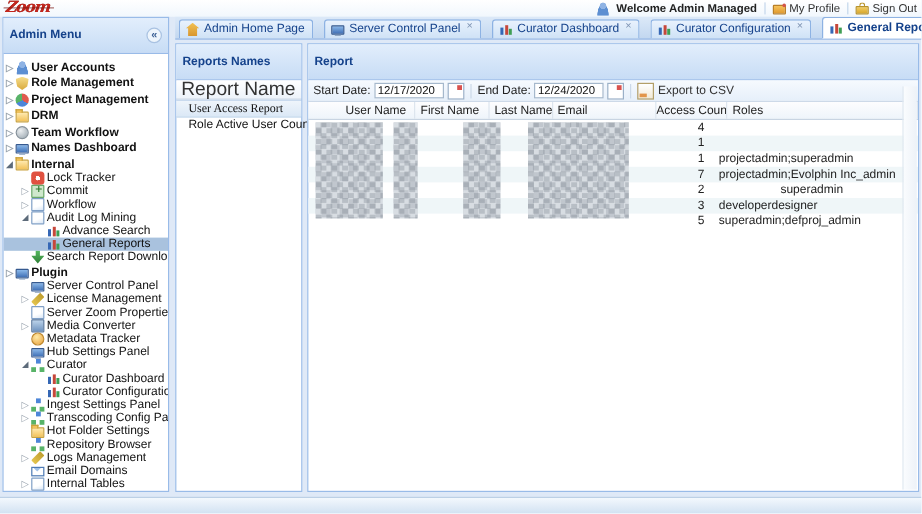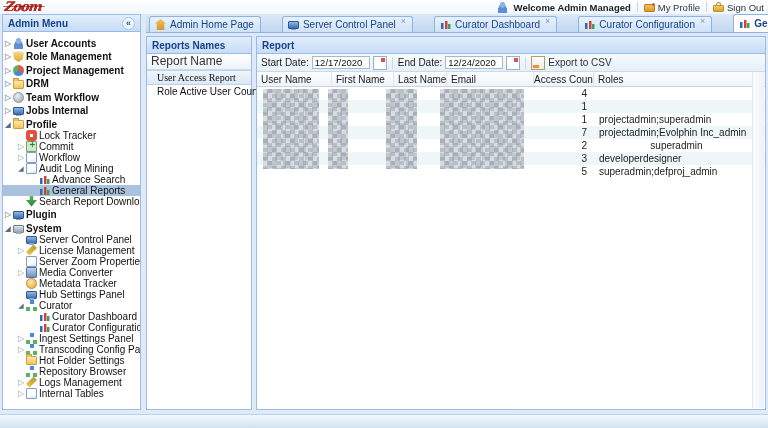--- a/index.html
+++ b/index.html
@@ -12,30 +12,30 @@
         letter-spacing:-1px;transform:skewX(-8deg);text-shadow:0 0 0 #7a1511;}
   .logo::after{content:"";position:absolute;left:-2px;top:7px;width:42px;height:1px;background:#7a1511;opacity:.6;}
   .userbox{position:absolute;right:4px;top:0;height:14px;display:flex;align-items:center;gap:6px;font-size:9.5px;color:#222;}
   .userbox .sep{width:1px;height:10px;background:#c3d6ec;}
   .welcome{font-weight:bold;}
   .ulink{display:flex;align-items:center;gap:3px;color:#333;cursor:pointer;}
 
   
   .tabstrip{position:absolute;left:146px;right:0;top:14px;height:19px;box-sizing:border-box;
             background:linear-gradient(#dce9f8,#c2d7f0);border-bottom:1px solid #8db2e3;
-            display:flex;align-items:flex-end;padding-left:3px;gap:21px;}
+            display:flex;align-items:flex-end;padding-left:3px;gap:9px;}
   .tab{height:16px;display:flex;align-items:center;padding:0 6px 0 5px;box-sizing:border-box;
        background:linear-gradient(#e9f2fd,#cfe2f6);border:1px solid #8db2e3;border-bottom:none;
        border-radius:3px 3px 0 0;font-size:10px;color:#15428b;white-space:nowrap;cursor:pointer;}
   .tab.active{background:#ffffff;font-weight:bold;height:18px;}
   .tab .close{margin-left:5px;margin-top:-6px;color:#8096b5;font-size:9px;line-height:1;cursor:pointer;}
 
   
   .panel{position:absolute;background:#fff;border:1px solid #99bbe8;box-sizing:border-box;}
-  .phead{height:17px;box-sizing:border-box;padding:0 5px;display:flex;align-items:center;justify-content:space-between;
+  .phead{height:30px;box-sizing:border-box;padding:0 5px;display:flex;align-items:center;justify-content:space-between;
          background:linear-gradient(#e2eefc,#c7dcf5);border-bottom:1px solid #99bbe8;
          color:#15428b;font-size:10px;font-weight:bold;}
   .collapse-btn{font-size:9px;line-height:10px;color:#3a5f94;background:#eef5fc;border:1px solid #a9c2e2;
                 border-radius:7px;padding:0 3px;height:11px;cursor:pointer;}
 
   
   #sidebar{left:2px;top:14px;width:139px;height:396px;}
   #tree{padding-top:3px;overflow:hidden;height:372px;}
   .trow{display:flex;align-items:center;height:11px;line-height:11px;font-size:10px;color:#111;white-space:nowrap;cursor:pointer;}
   .trow.l0{font-weight:bold;margin-top:2.5px;}
@@ -79,21 +79,21 @@
   .ic-signout{background:linear-gradient(#f2cd60,#d8a830);border:1px solid #b8922a;border-radius:1px;height:7px;margin-top:3px;position:relative;}
   .ic-signout::before{content:"";position:absolute;top:-4px;left:2px;right:2px;height:4px;border:1.5px solid #b8922a;border-bottom:none;border-radius:4px 4px 0 0;box-sizing:border-box;}
   .ic-cal{width:12px;height:12px;background:#fff;border:1px solid #9ab0c8;position:relative;cursor:pointer;}
   .ic-cal::after{content:"";position:absolute;right:1px;top:1px;width:4px;height:4px;background:#d9534f;}
   .ic-csv{width:12px;height:12px;background:linear-gradient(#ffffff,#f2ead6);border:1px solid #b39f68;position:relative;cursor:pointer;}
   .ic-csv::after{content:"";position:absolute;left:1px;bottom:1px;width:6px;height:3px;background:#e2954a;}
 
   
   #rnpanel{left:146px;top:36px;width:106px;height:374px;}
   .rn-colhead{height:15px;line-height:15px;padding:0 4px;background:linear-gradient(#ffffff,#edf3fa);
-              border-bottom:1px solid #cdd9e8;font-size:12px;color:#333;cursor:pointer;}
+              border-bottom:1px solid #cdd9e8;font-size:16px;color:#333;cursor:pointer;}
   .rn-row{height:15px;line-height:14px;padding-left:10px;font-size:10px;color:#111;white-space:nowrap;cursor:pointer;box-sizing:border-box;}
   .rn-row.sel{background:linear-gradient(#eff5fb,#dbe8f6);border-top:1px solid #bcd2ea;border-bottom:1px solid #bcd2ea;font-family:Liberation Serif, serif;}
 
   
   #rppanel{left:256px;top:36px;width:510px;height:374px;}
   .toolbar{height:18px;box-sizing:border-box;display:flex;align-items:center;gap:3px;padding:0 4px;
            background:linear-gradient(#f6fafe,#e6effa);border-bottom:1px solid #cdd9e8;font-size:10px;color:#222;}
   .dateinput{width:58px;height:13px;box-sizing:border-box;border:1px solid #a5b8cc;background:#fff;color:#111;
              font-family:"Liberation Sans",sans-serif;font-size:9.5px;padding:0 2px;}
   .tbsep{width:1px;height:12px;background:#ccd9e8;margin:0 2px;}
@@ -195,26 +195,26 @@
           <span class="lbl">DRM</span>
         </div>
         <div class="trow l0">
           <span class="tw c">▷</span>
           <span class="ic ic-globe"></span>
           <span class="lbl">Team Workflow</span>
         </div>
         <div class="trow l0">
           <span class="tw c">▷</span>
           <span class="ic ic-monitor"></span>
-          <span class="lbl">Jobs Internal</span>
+          <span class="lbl">Names Dashboard</span>
         </div>
         <div class="trow l0">
           <span class="tw">◢</span>
           <span class="ic ic-folder"></span>
-          <span class="lbl">Profile</span>
+          <span class="lbl">Internal</span>
         </div>
         <div class="trow l1">
           <span class="tw"></span>
           <span class="ic ic-lockred"></span>
           <span class="lbl">Lock Tracker</span>
         </div>
         <div class="trow l1">
           <span class="tw c">▷</span>
           <span class="ic ic-commit"></span>
           <span class="lbl">Commit</span>
@@ -242,25 +242,20 @@
         <div class="trow l1">
           <span class="tw"></span>
           <span class="ic ic-download"></span>
           <span class="lbl">Search Report Downloader</span>
         </div>
         <div class="trow l0">
           <span class="tw c">▷</span>
           <span class="ic ic-monitor"></span>
           <span class="lbl">Plugin</span>
         </div>
-        <div class="trow l0">
-          <span class="tw">◢</span>
-          <span class="ic ic-computer"></span>
-          <span class="lbl">System</span>
-        </div>
         <div class="trow l1">
           <span class="tw"></span>
           <span class="ic ic-monitor"></span>
           <span class="lbl">Server Control Panel</span>
         </div>
         <div class="trow l1">
           <span class="tw c">▷</span>
           <span class="ic ic-key"></span>
           <span class="lbl">License Management</span>
         </div>
@@ -316,20 +311,25 @@
         </div>
         <div class="trow l1">
           <span class="tw"></span>
           <span class="ic ic-sitemap"></span>
           <span class="lbl">Repository Browser</span>
         </div>
         <div class="trow l1">
           <span class="tw c">▷</span>
           <span class="ic ic-key"></span>
           <span class="lbl">Logs Management</span>
+        </div>
+        <div class="trow l1">
+          <span class="tw"></span>
+          <span class="ic ic-email"></span>
+          <span class="lbl">Email Domains</span>
         </div>
         <div class="trow l1">
           <span class="tw c">▷</span>
           <span class="ic ic-doc"></span>
           <span class="lbl">Internal Tables</span>
         </div>
       </div>
   </div>
 
   <div class="panel" id="rnpanel">
@@ -353,21 +353,21 @@
       <span class="ic-cal"></span>
       <span class="tbsep"></span>
       <span>End Date:</span>
       <input class="dateinput" value="12/24/2020" style="">
       <span class="ic-cal"></span>
       <span class="tbsep"></span>
       <span class="ic-csv"></span>
       <span class="csvlabel">Export to CSV</span>
     </div>
     <div class="gridhead" id="gridhead">
-        <div class="th" style="width: 75px;">User Name</div>
+        <div class="th" style="width: 63px; margin-left: 27px;">User Name</div>
         <div class="th" style="width: 62px;">First Name</div>
         <div class="th" style="width: 53px;">Last Name</div>
         <div class="th" style="width: 87px;">Email</div>
         <div class="th" style="width: 60px; text-align: right; padding-right: 6px; padding-left: 0px;">Access Count</div>
         <div class="th" style="width: 160px;">Roles</div>
       </div>
     <div class="gridrows" id="gridrows">
       <div class="gr">
           <div class="td" style="width: 75px;"></div>
           <div class="td" style="width: 62px;"></div>

